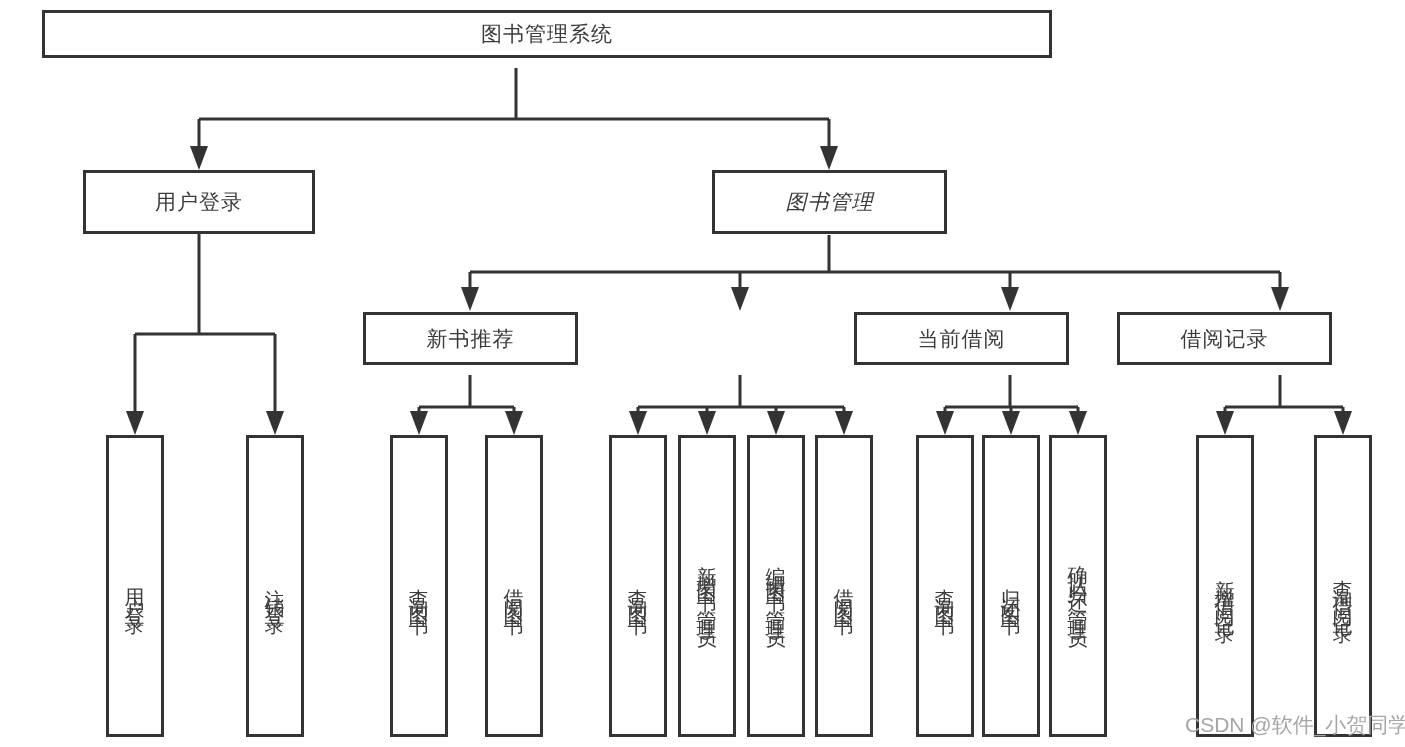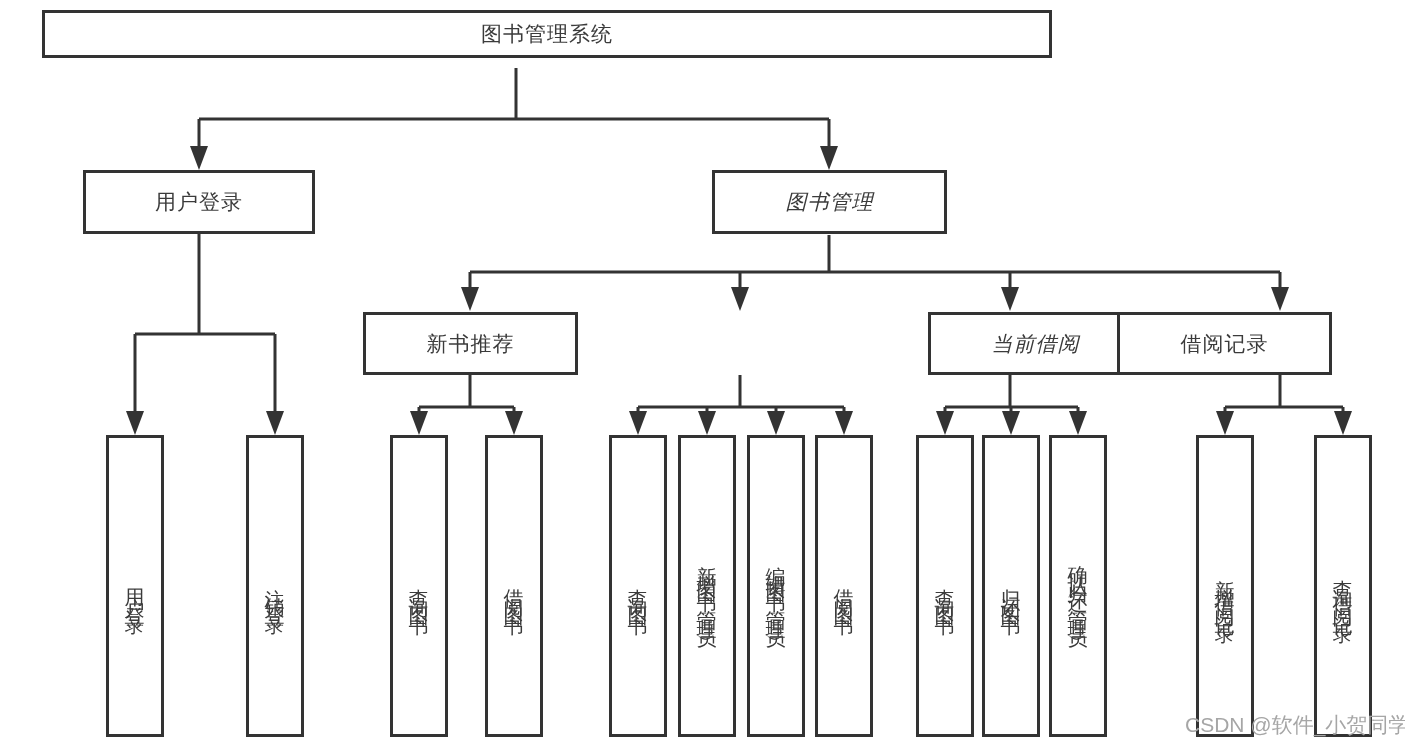--- a/index.html
+++ b/index.html
@@ -9,21 +9,21 @@
   }
   .wires{position:absolute;left:0;top:0;width:1405px;height:747px;}
   .node{
     position:absolute;box-sizing:border-box;background:#ffffff;
     border:3px solid #333333;color:#3b3b3b;
     display:flex;align-items:center;justify-content:center;
   }
   .hlabel{font-size:21px;letter-spacing:1px;}
   .root{left:26px;top:10px;width:1010px;height:48px;z-index:2;margin-left:16px;}
   .l2{height:64px;z-index:2;}
-  .l3{top:312px;height:63px;width:215px;z-index:2;}
+  .l3{top:312px;height:53px;width:215px;z-index:2;}
   .leaf{top:435px;height:302px;width:58px;z-index:2;}
   .vtext{
     writing-mode:vertical-rl;text-orientation:mixed;
     font-size:20px;line-height:1;letter-spacing:9px;color:#3b3b3b;
     margin-bottom:-9px;white-space:nowrap;
   }
   .watermark{
     position:absolute;left:1185px;top:711px;z-index:6;
     font-size:21px;color:#a6a6a6;white-space:nowrap;
   }
@@ -72,21 +72,21 @@
       <polygon points="1334,411 1352,411 1343,435"></polygon>
     </g>
   </svg>
 
   <div class="node root hlabel">图书管理系统</div>
 
   <div class="node l2 hlabel" style="left:83px;top:170px;width:232px;">用户登录</div>
   <div class="node l2 hlabel" style="left:712px;top:170px;width:235px;font-style:italic;">图书管理</div>
 
   <div class="node l3 hlabel" style="left:363px;">新书推荐</div>
-  <div class="node l3 hlabel" style="left:928px;font-style:italic;">当前借阅</div>
+  <div class="node l3 hlabel" style="left:854px;">当前借阅</div>
   <div class="node l3 hlabel" style="left:1117px;">借阅记录</div>
 
   <div class="node leaf" style="left:106px;">
     <span class="vtext">用户登录</span>
   </div>
   <div class="node leaf" style="left:246px;">
     <span class="vtext">注销登录</span>
   </div>
 
   <div class="node leaf" style="left:390px;">

